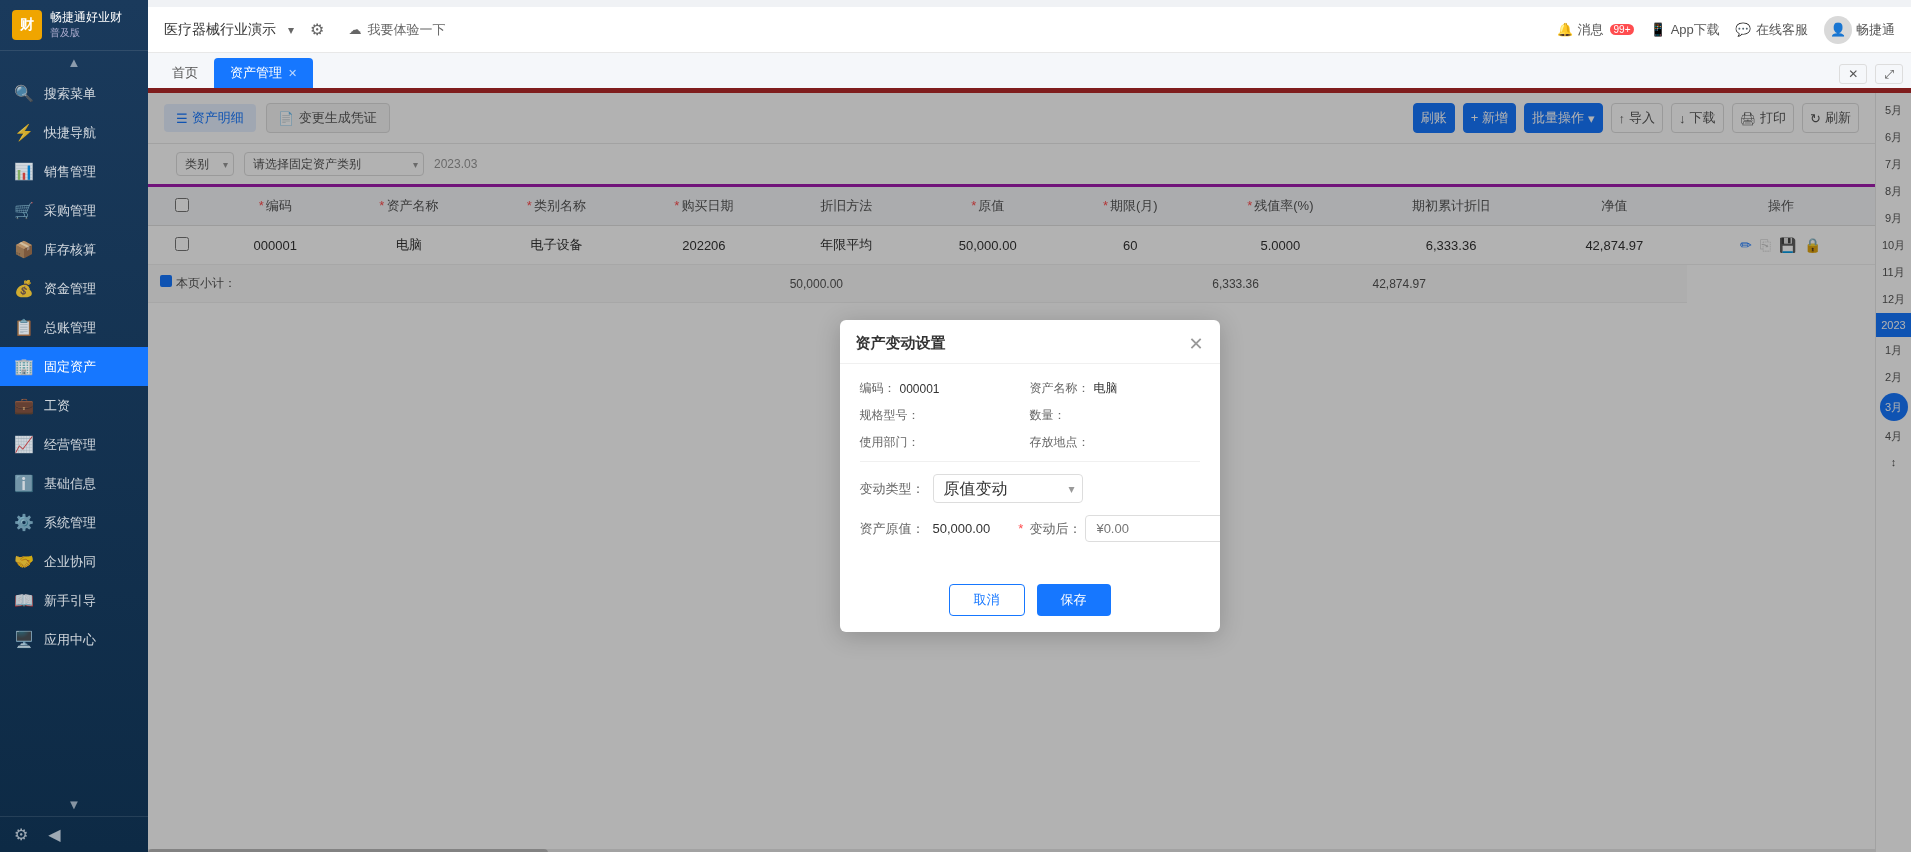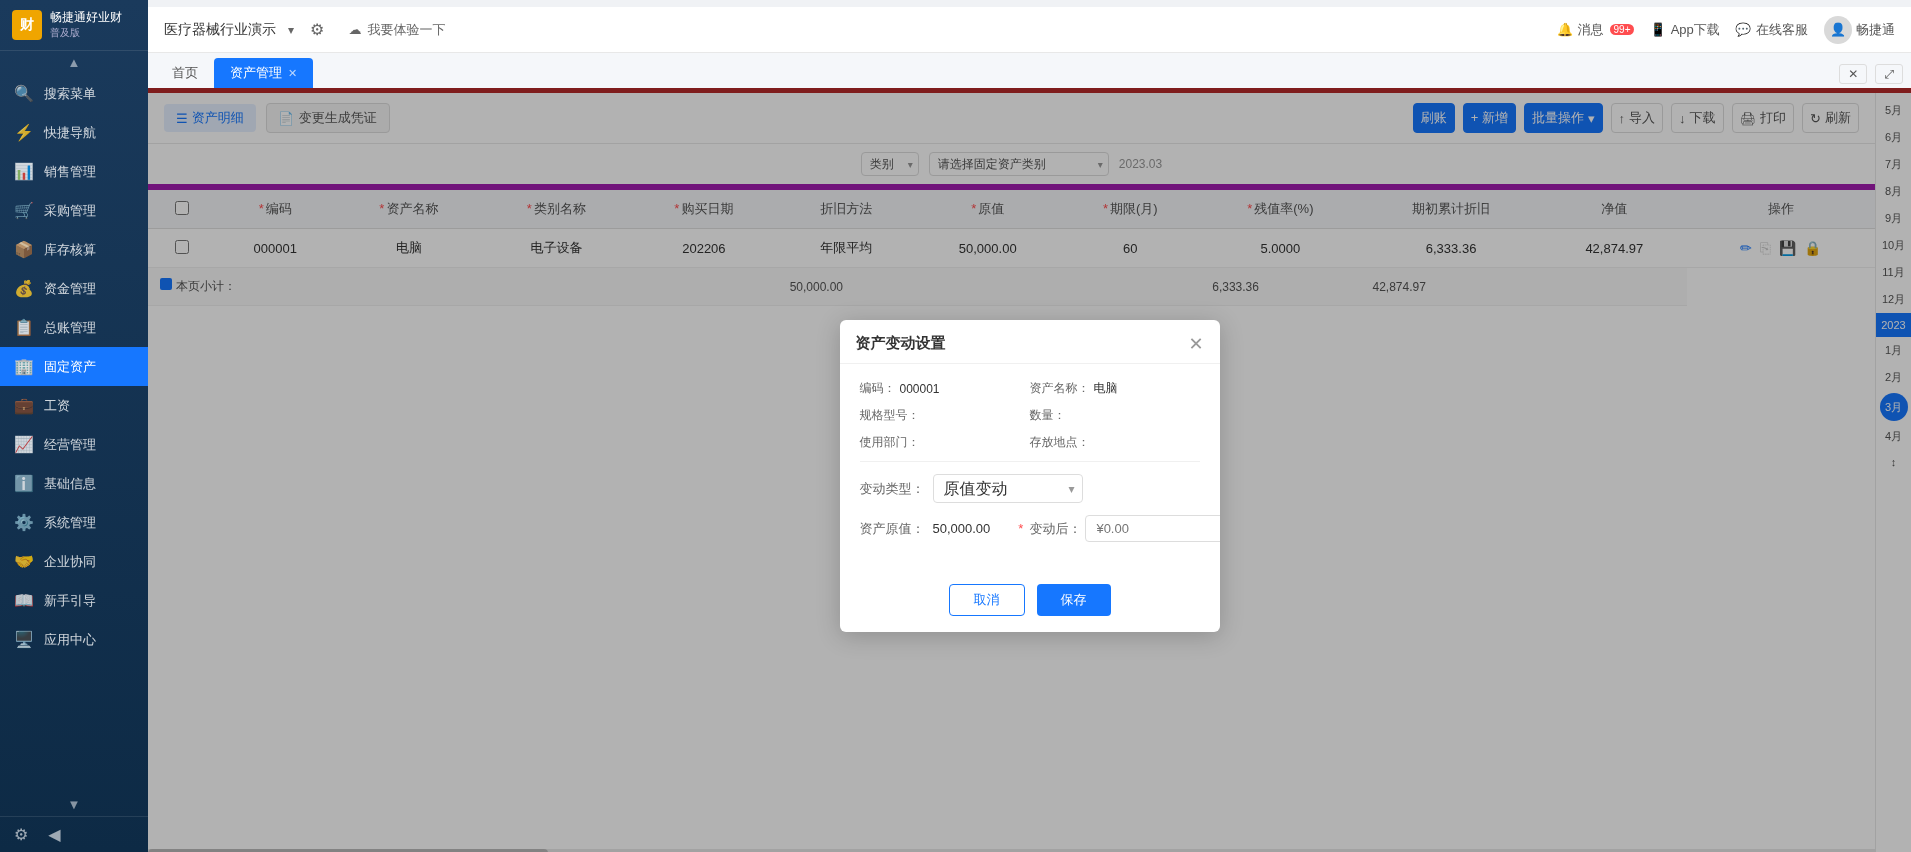--- a/index.html
+++ b/index.html
@@ -191,27 +191,26 @@
       font-size: 13px;
       color: #555;
       display: flex; align-items: center; gap: 4px;
     }
     .action-btn.blue { background: #1677ff; color: #fff; border-color: #1677ff; }
     .action-btn.batch { background: #1677ff; color: #fff; border-color: #1677ff; }
 
     
     .filter-row {
       background: #fff;
-      padding: 8px 5px;
+      padding: 8px 28px;
       display: flex;
       align-items: center;
       gap: 10px;
-      border-bottom: 6px solid #a21caf;
+      border-bottom: 3px solid #a21caf;
       flex-shrink: 0;
-      justify-content: center;
     }
     .filter-select {
       border: 1px solid #ddd;
       border-radius: 4px;
       padding: 4px 24px 4px 8px;
       font-size: 12px;
       color: #555;
       background: #fff;
       appearance: none;
       position: relative;

